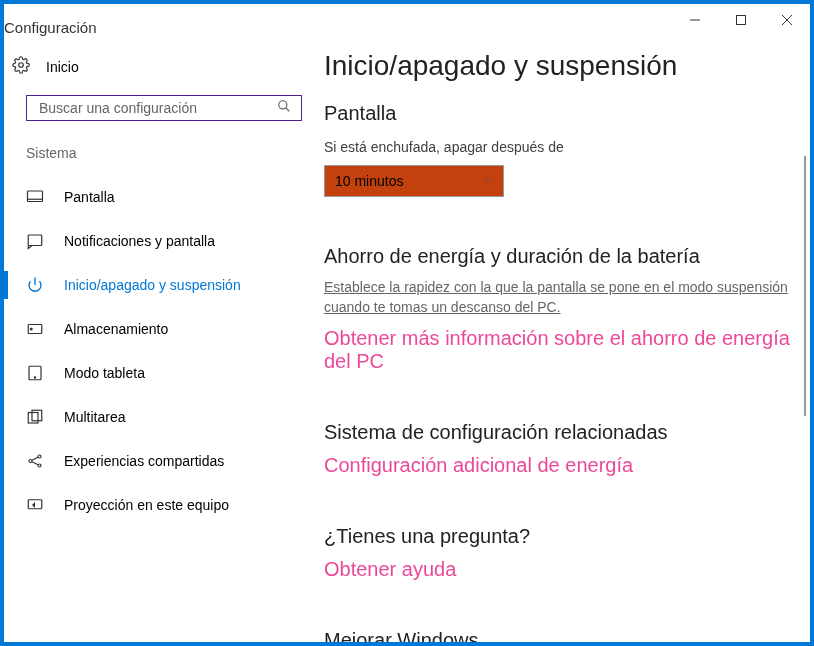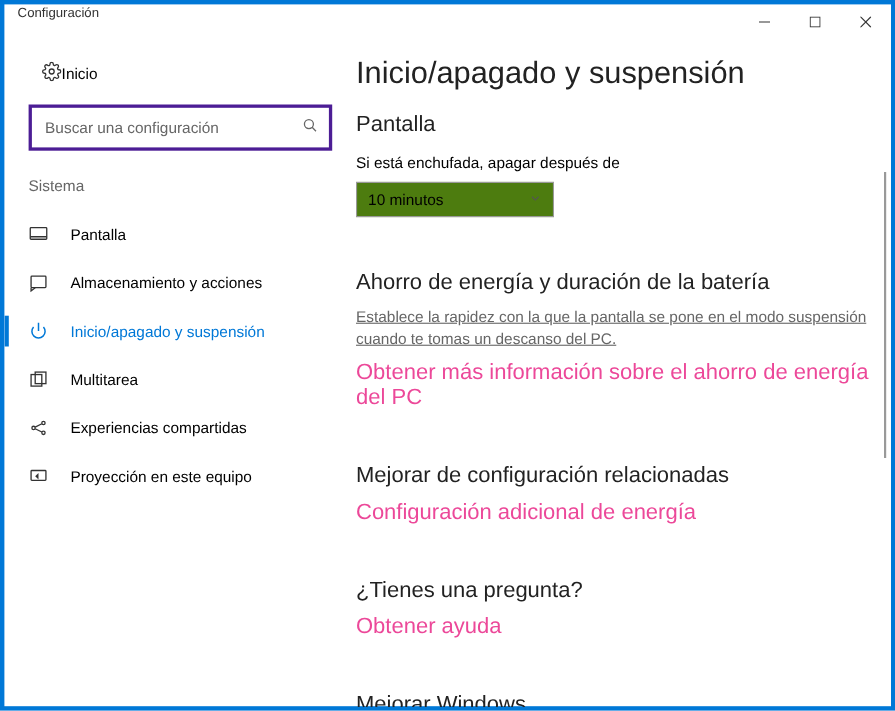--- a/index.html
+++ b/index.html
@@ -13,24 +13,23 @@
     .window {
       width: 100%;
       height: 100%;
       background: #fff;
       display: flex;
       flex-direction: column;
     }
     .titlebar {
       height: 32px;
       display: flex;
-      align-items: flex-start;
-      padding-left: 12px;
+      align-items: flex-end;
       color: #333;
-      font-size: 12px;
+      font-size: 15px;
     }
     .titlebar .title { flex: 1; }
     .titlebar .ctrl {
       width: 46px;
       height: 32px;
       display: flex;
       align-items: center;
       justify-content: center;
       cursor: pointer;
     }
@@ -40,32 +39,33 @@
       overflow: hidden;
     }
     .sidebar {
       width: 320px;
       padding: 10px 0 0 0;
       overflow-y: auto;
     }
     .home-row {
       display: flex;
       align-items: center;
-      padding: 10px 34px;
+      gap: 16px;
+      padding: 10px 8px;
       font-size: 14px;
       cursor: pointer;
       margin-bottom: 8px;
     }
     .search-wrap {
       padding: 0 22px 18px 22px;
     }
     .search {
       width: 100%;
-      height: 42px;
-      border: 3px solid #4c1d95;
+      height: 26px;
+      border: 1px solid #4c1d95;
       display: flex;
       align-items: center;
       padding: 0 10px 0 12px;
     }
     .search input {
       border: none;
       outline: none;
       flex: 1;
       font-size: 14px;
       background: transparent;
@@ -124,33 +124,33 @@
       margin-bottom: 20px;
     }
     .section-h {
       font-size: 20px;
       font-weight: 400;
       color: #222;
       margin-bottom: 14px;
     }
     .sub-label {
       font-size: 14px;
-      color: #000000;
+      color: #404040;
       margin-bottom: 10px;
     }
     .dropdown {
       width: 180px;
       height: 32px;
       border: 1px solid #999;
       display: flex;
       align-items: center;
       padding: 0 10px;
       font-size: 14px;
       cursor: pointer;
-      background: #4d7c0f;
+      background: #c2410c;
       margin-bottom: 48px;
     }
     .dropdown .dval { flex: 1; }
     .desc {
       font-size: 14px;
       color: #666;
       line-height: 1.4;
       margin-bottom: 10px;
       text-decoration: underline;
     }
@@ -222,30 +222,48 @@
           </span>
         <span>Pantalla</span>
       </div>
       <div class="nav-item">
         <span class="icon-slot">
             <svg width="18" height="18" viewBox="0 0 24 24" fill="none" stroke="currentColor" stroke-width="1.6">
               <rect x="3" y="4" width="18" height="14" rx="1"></rect>
               <path d="M8 18 L3 22 L3 18"></path>
             </svg>
           </span>
-        <span>Almacenamiento y acciones</span>
+        <span>Notificaciones y pantalla</span>
       </div>
       <div class="nav-item active">
         <span class="icon-slot">
             <svg width="18" height="18" viewBox="0 0 24 24" fill="none" stroke="currentColor" stroke-width="1.8">
               <path d="M18 7 A8 8 0 1 1 6 7"></path>
               <line x1="12" y1="2" x2="12" y2="12"></line>
             </svg>
           </span>
         <span>Inicio/apagado y suspensión</span>
+      </div>
+      <div class="nav-item">
+        <span class="icon-slot">
+            <svg width="18" height="18" viewBox="0 0 24 24" fill="none" stroke="currentColor" stroke-width="1.6">
+              <rect x="3" y="6" width="18" height="12" rx="1"></rect>
+              <circle cx="7" cy="12" r="1.2" fill="currentColor"></circle>
+            </svg>
+          </span>
+        <span>Almacenamiento</span>
+      </div>
+      <div class="nav-item">
+        <span class="icon-slot">
+            <svg width="18" height="18" viewBox="0 0 24 24" fill="none" stroke="currentColor" stroke-width="1.6">
+              <rect x="4" y="3" width="16" height="18" rx="1"></rect>
+              <circle cx="12" cy="18" r="0.8" fill="currentColor"></circle>
+            </svg>
+          </span>
+        <span>Modo tableta</span>
       </div>
       <div class="nav-item">
         <span class="icon-slot">
             <svg width="18" height="18" viewBox="0 0 24 24" fill="none" stroke="currentColor" stroke-width="1.6">
               <rect x="3" y="6" width="13" height="14"></rect>
               <rect x="8" y="3" width="13" height="14"></rect>
             </svg>
           </span>
         <span>Multitarea</span>
       </div>
@@ -283,21 +301,21 @@
         <span class="dval">10 minutos</span>
         <span><svg width="12" height="12" viewBox="0 0 24 24" fill="none" stroke="#555" stroke-width="2">
               <path d="M6 9 L12 15 L18 9"></path>
             </svg></span>
       </div>
 
       <h2 class="section-h tight">Ahorro de energía y duración de la batería</h2>
       <p class="desc">Establece la rapidez con la que la pantalla se pone en el modo suspensión cuando te tomas un descanso del PC.</p>
       <a class="link">Obtener más información sobre el ahorro de energía del PC</a>
 
-      <h2 class="section-h tight">Mejorar de configuración relacionadas</h2>
+      <h2 class="section-h tight">Sistema de configuración relacionadas</h2>
       <a class="link">Configuración adicional de energía</a>
 
       <h2 class="section-h tight">¿Tienes una pregunta?</h2>
       <a class="link">Obtener ayuda</a>
 
       <h2 class="section-h">Mejorar Windows</h2>
     </div>
   </div>
 </div>
 

